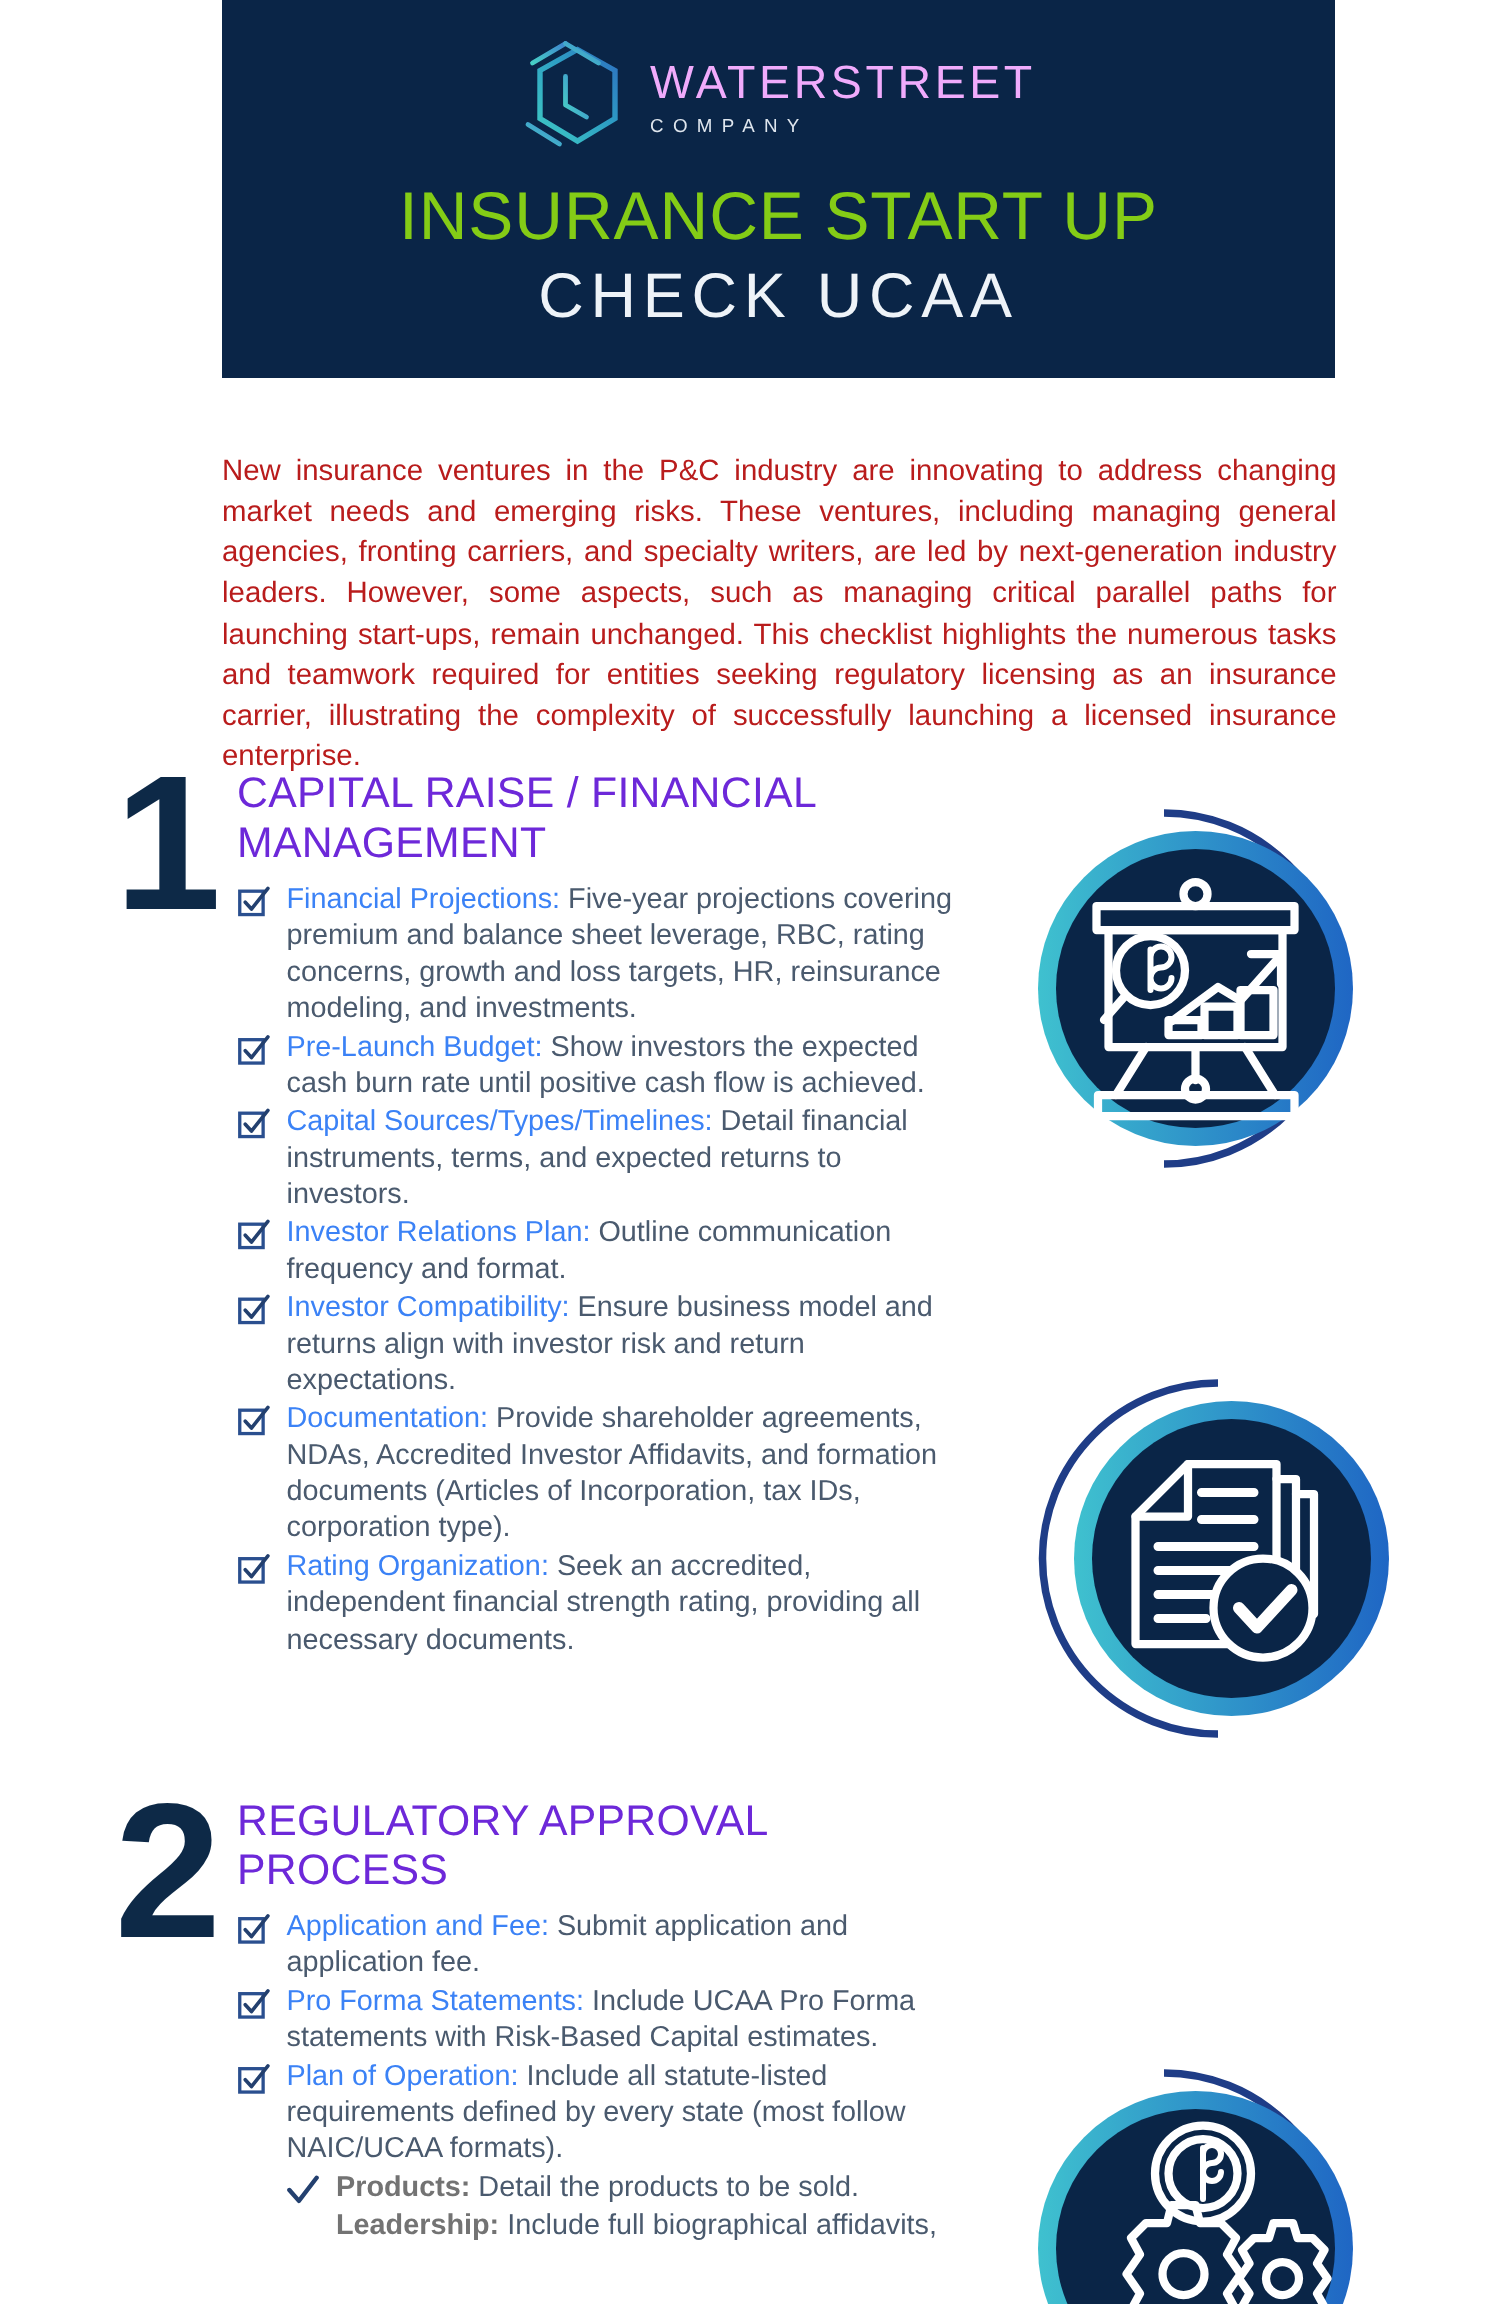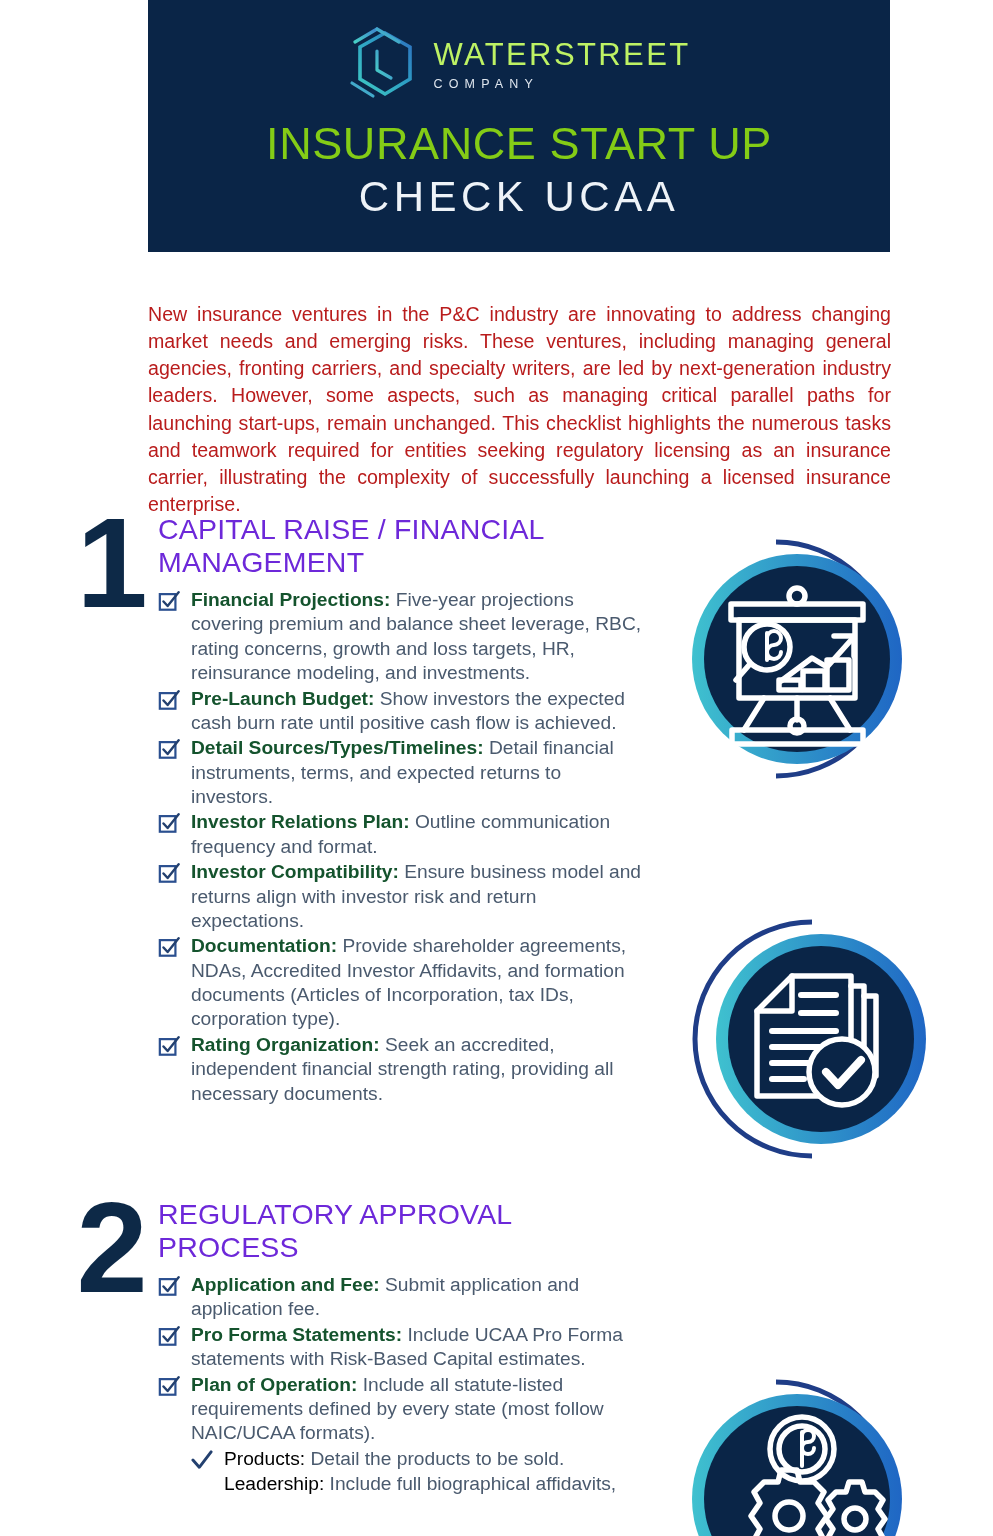--- a/index.html
+++ b/index.html
@@ -40,21 +40,21 @@
     height: 76px;
     flex: 0 0 auto;
   }
   .logo-text {
     margin-left: 14px;
     display: flex;
     flex-direction: column;
     justify-content: center;
   }
   .logo-name {
-    color: #bef264;
+    color: #f0abfc;
     font-size: 31px;
     letter-spacing: 2.4px;
     font-weight: 400;
     line-height: 1;
   }
   .logo-sub {
     color: #dfe6ee;
     font-size: 12.5px;
     letter-spacing: 6.2px;
     font-weight: 400;
@@ -131,41 +131,41 @@
   .items { margin: 0; padding: 0; list-style: none; }
   .item {
     position: relative;
     padding-left: 33px;
     margin-bottom: 1px;
     font-size: 19.2px;
     line-height: 1.27;
     color: #4a5a6e;
   }
   .item .lbl {
-    color: #14532d;
-    font-weight: 700;
+    color: #3b82f6;
+    font-weight: 400;
   }
   .chk {
     position: absolute;
     left: 0px;
     top: 2px;
     width: 22px;
     height: 22px;
   }
 
   
   .subitem {
     position: relative;
     padding-left: 66px;
     margin-bottom: 1px;
     font-size: 19.2px;
     line-height: 1.27;
     color: #4a5a6e;
   }
-  .subitem .lbl { color: #000000; font-weight: 400; }
+  .subitem .lbl { color: #737373; font-weight: 700; }
   .tick {
     position: absolute;
     left: 33px;
     top: 3px;
     width: 22px;
     height: 20px;
   }
 
   
   .icon-badge {
@@ -221,21 +221,21 @@
             <rect x="2" y="4.5" width="17" height="17" fill="none" stroke="#2a4f8f" stroke-width="2.4"></rect>
             <path d="M6 12.5 L10.5 17.5 L22.5 2.5" fill="none" stroke="#23406f" stroke-width="2.6" stroke-linecap="round" stroke-linejoin="round"></path>
           </svg><span class="lbl">Financial Projections:</span><span> Five-year projections covering premium and balance sheet leverage, RBC, rating concerns, growth and loss targets, HR, reinsurance modeling, and investments.</span></li>
         <li class="item"><svg class="chk" viewBox="0 0 24 24">
             <rect x="2" y="4.5" width="17" height="17" fill="none" stroke="#2a4f8f" stroke-width="2.4"></rect>
             <path d="M6 12.5 L10.5 17.5 L22.5 2.5" fill="none" stroke="#23406f" stroke-width="2.6" stroke-linecap="round" stroke-linejoin="round"></path>
           </svg><span class="lbl">Pre-Launch Budget:</span><span> Show investors the expected cash burn rate until positive cash flow is achieved.</span></li>
         <li class="item"><svg class="chk" viewBox="0 0 24 24">
             <rect x="2" y="4.5" width="17" height="17" fill="none" stroke="#2a4f8f" stroke-width="2.4"></rect>
             <path d="M6 12.5 L10.5 17.5 L22.5 2.5" fill="none" stroke="#23406f" stroke-width="2.6" stroke-linecap="round" stroke-linejoin="round"></path>
-          </svg><span class="lbl">Detail Sources/Types/Timelines:</span><span> Detail financial instruments, terms, and expected returns to investors.</span></li>
+          </svg><span class="lbl">Capital Sources/Types/Timelines:</span><span> Detail financial instruments, terms, and expected returns to investors.</span></li>
         <li class="item"><svg class="chk" viewBox="0 0 24 24">
             <rect x="2" y="4.5" width="17" height="17" fill="none" stroke="#2a4f8f" stroke-width="2.4"></rect>
             <path d="M6 12.5 L10.5 17.5 L22.5 2.5" fill="none" stroke="#23406f" stroke-width="2.6" stroke-linecap="round" stroke-linejoin="round"></path>
           </svg><span class="lbl">Investor Relations Plan:</span><span> Outline communication frequency and format.</span></li>
         <li class="item"><svg class="chk" viewBox="0 0 24 24">
             <rect x="2" y="4.5" width="17" height="17" fill="none" stroke="#2a4f8f" stroke-width="2.4"></rect>
             <path d="M6 12.5 L10.5 17.5 L22.5 2.5" fill="none" stroke="#23406f" stroke-width="2.6" stroke-linecap="round" stroke-linejoin="round"></path>
           </svg><span class="lbl">Investor Compatibility:</span><span> Ensure business model and returns align with investor risk and return expectations.</span></li>
         <li class="item"><svg class="chk" viewBox="0 0 24 24">
             <rect x="2" y="4.5" width="17" height="17" fill="none" stroke="#2a4f8f" stroke-width="2.4"></rect>

